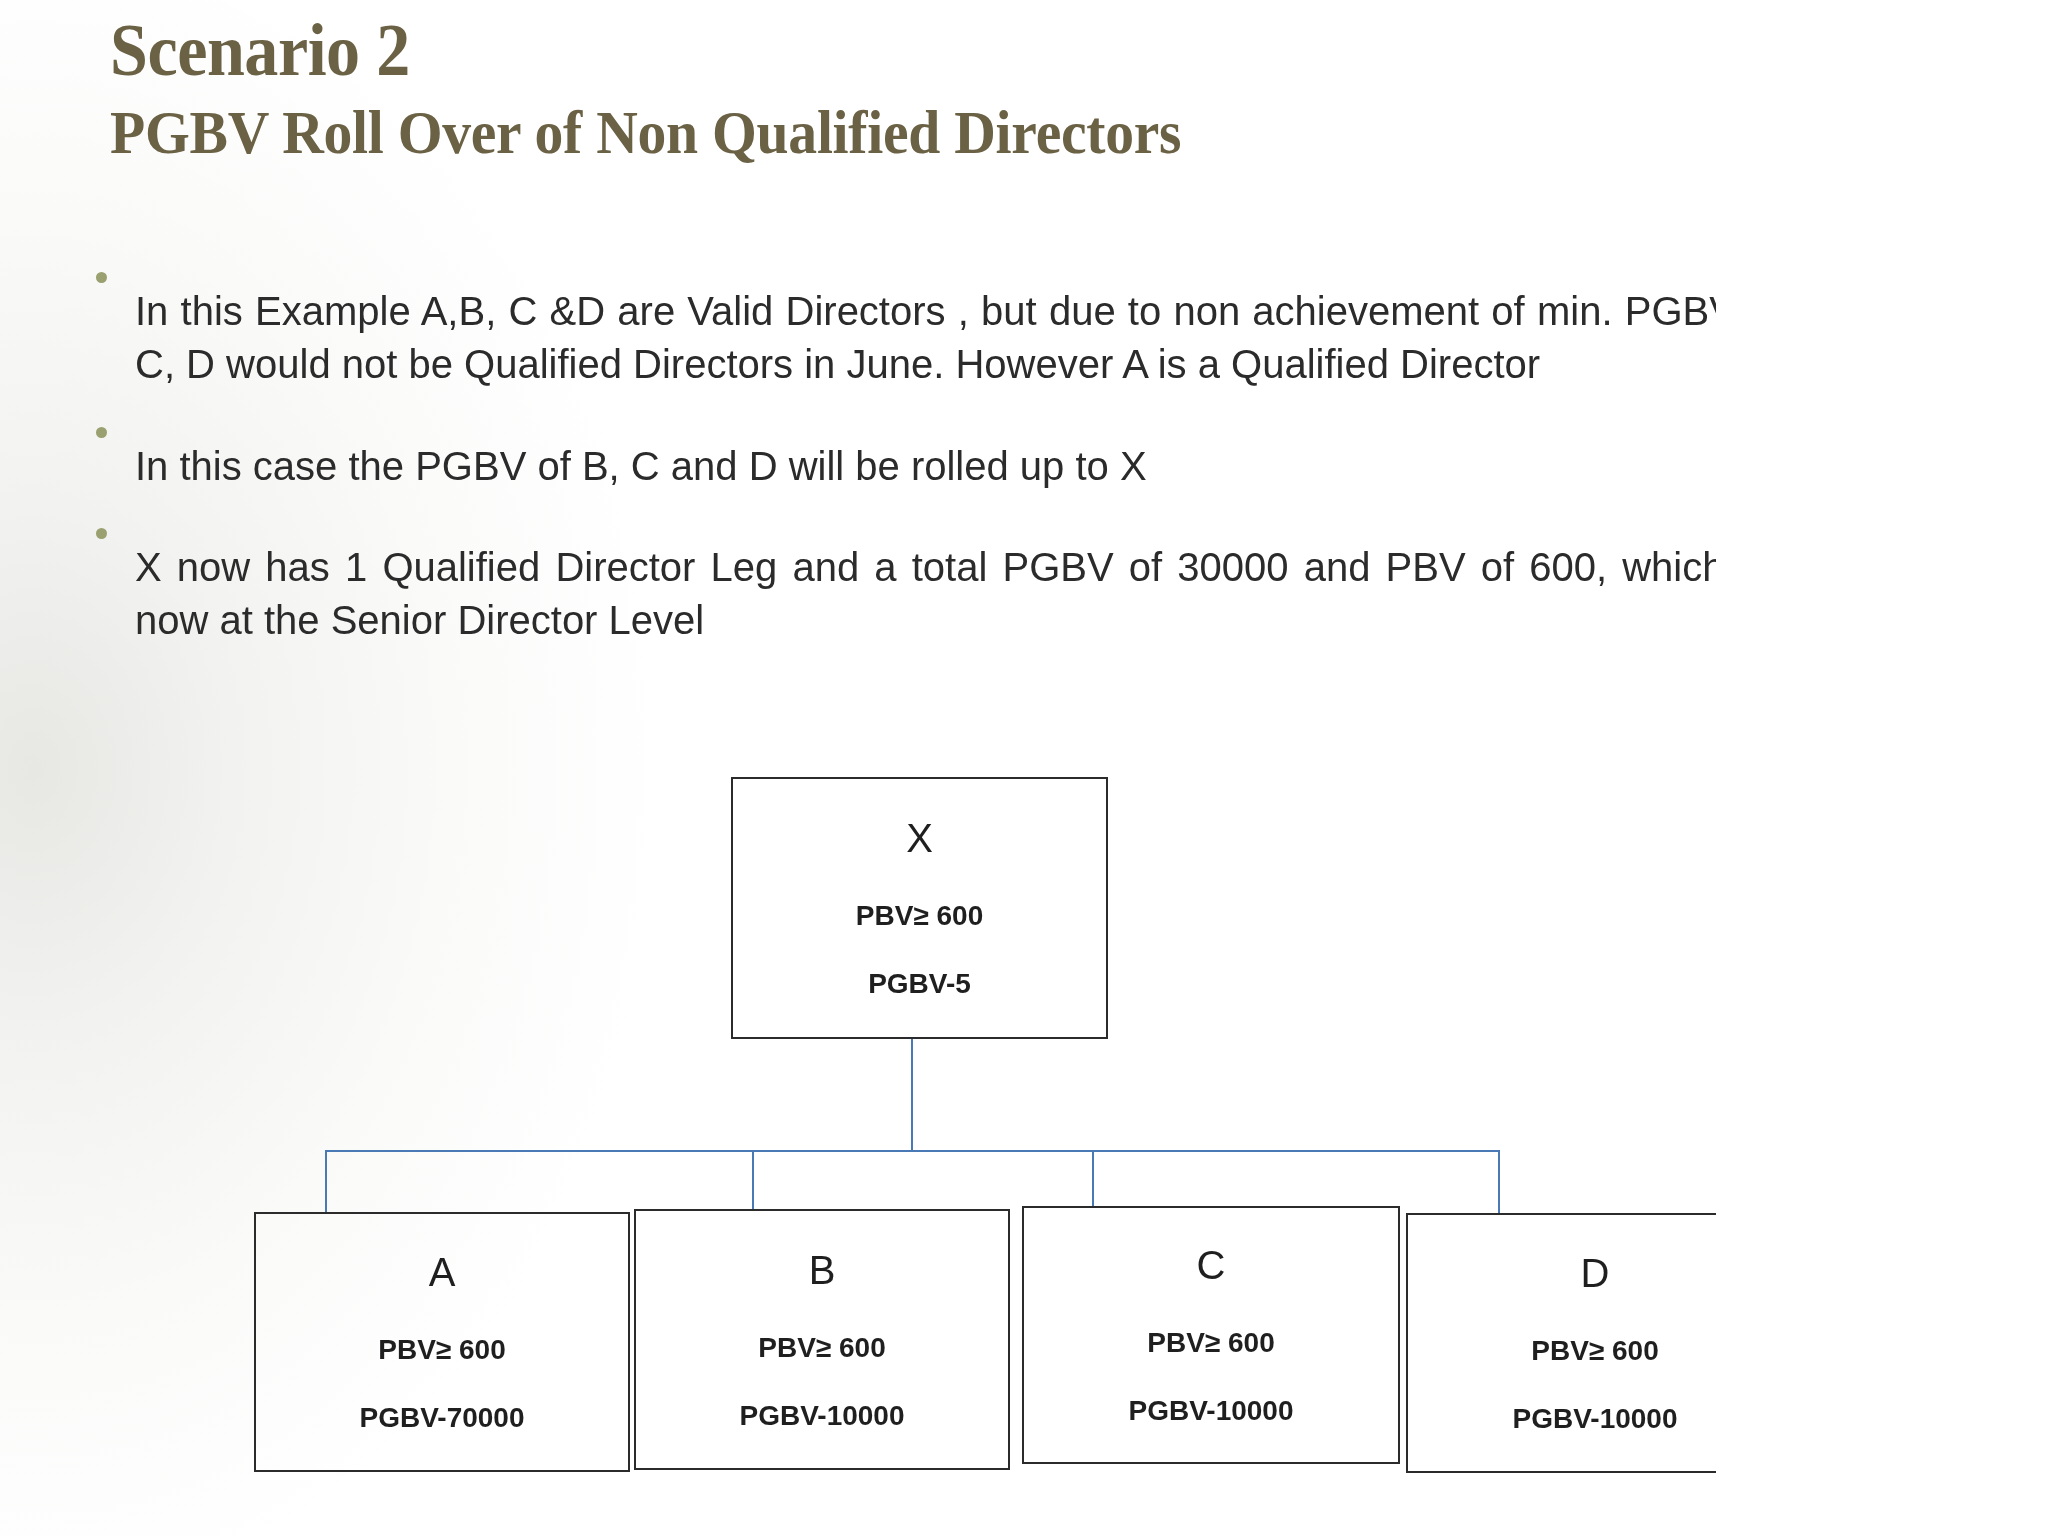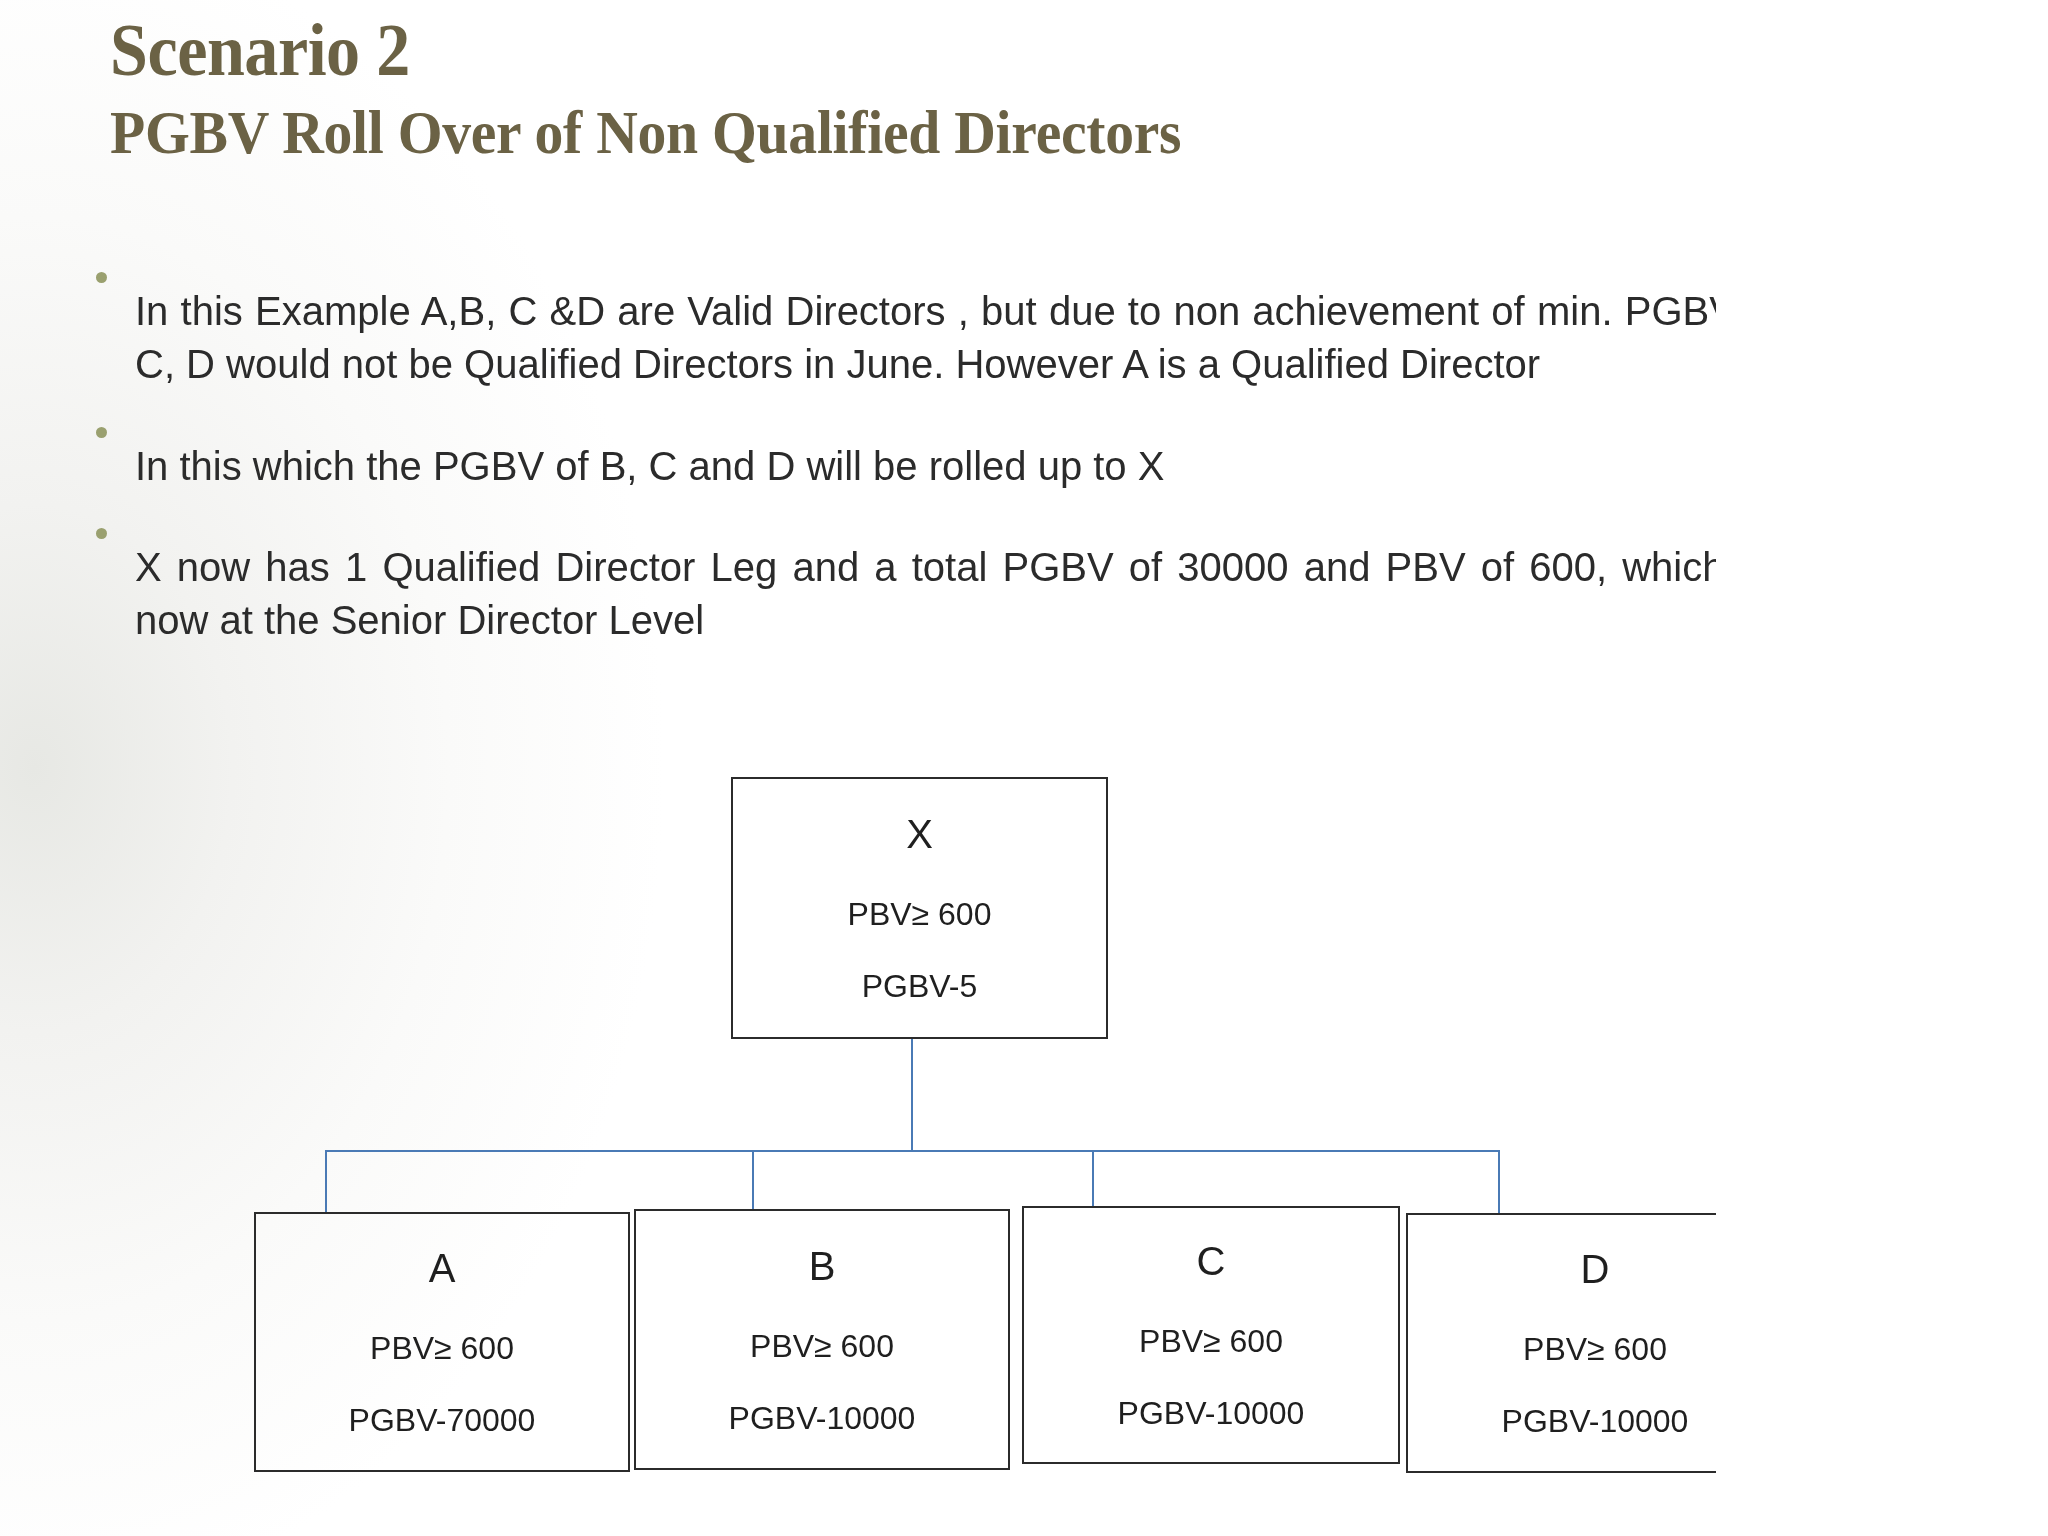--- a/index.html
+++ b/index.html
@@ -103,23 +103,24 @@
     justify-content: center;
   }
   .node .n-label {
     font-family: "Liberation Sans", sans-serif;
     font-size: 40px;
     color: #1f1f1f;
     line-height: 1;
   }
   .node .n-line {
     font-family: "Liberation Sans", sans-serif;
-    font-size: 32px;
+    font-size: 28px;
     color: #1f1f1f;
     line-height: 1;
+    font-weight: bold;
   }
   .node .gap1 { height: 44px; }
   .node .gap2 { height: 40px; }
 
   
   .conn {
     position: absolute;
     background: #4a7ab5;
   }
   .conn.v { width: 2px; }
@@ -164,21 +165,21 @@
     <div class="title-line2">PGBV Roll Over of Non Qualified Directors</div>
   </div>
 
   <div class="bullets">
     <div class="bullet-row">
       <span class="bullet-dot"></span>
       <span class="bullet-text">In this Example A,B, C &amp;D are Valid Directors , but due to non achievement of min. PGBV of 31250, B, C, D would not be Qualified Directors in June. However A is a Qualified Director</span>
     </div>
     <div class="bullet-row">
       <span class="bullet-dot"></span>
-      <span class="bullet-text nojust">In this which the PGBV of B, C and D will be rolled up to X</span>
+      <span class="bullet-text nojust">In this case the PGBV of B, C and D will be rolled up to X</span>
     </div>
     <div class="bullet-row">
       <span class="bullet-dot"></span>
       <span class="bullet-text">X now has 1 Qualified Director Leg and a total PGBV of 30000 and PBV of 600, which qualifies him now at the Senior Director Level</span>
     </div>
   </div>
 
   <div class="chart">
 
     <div class="conn v" style="left:911px; top:1038px; height:114px;"></div>

